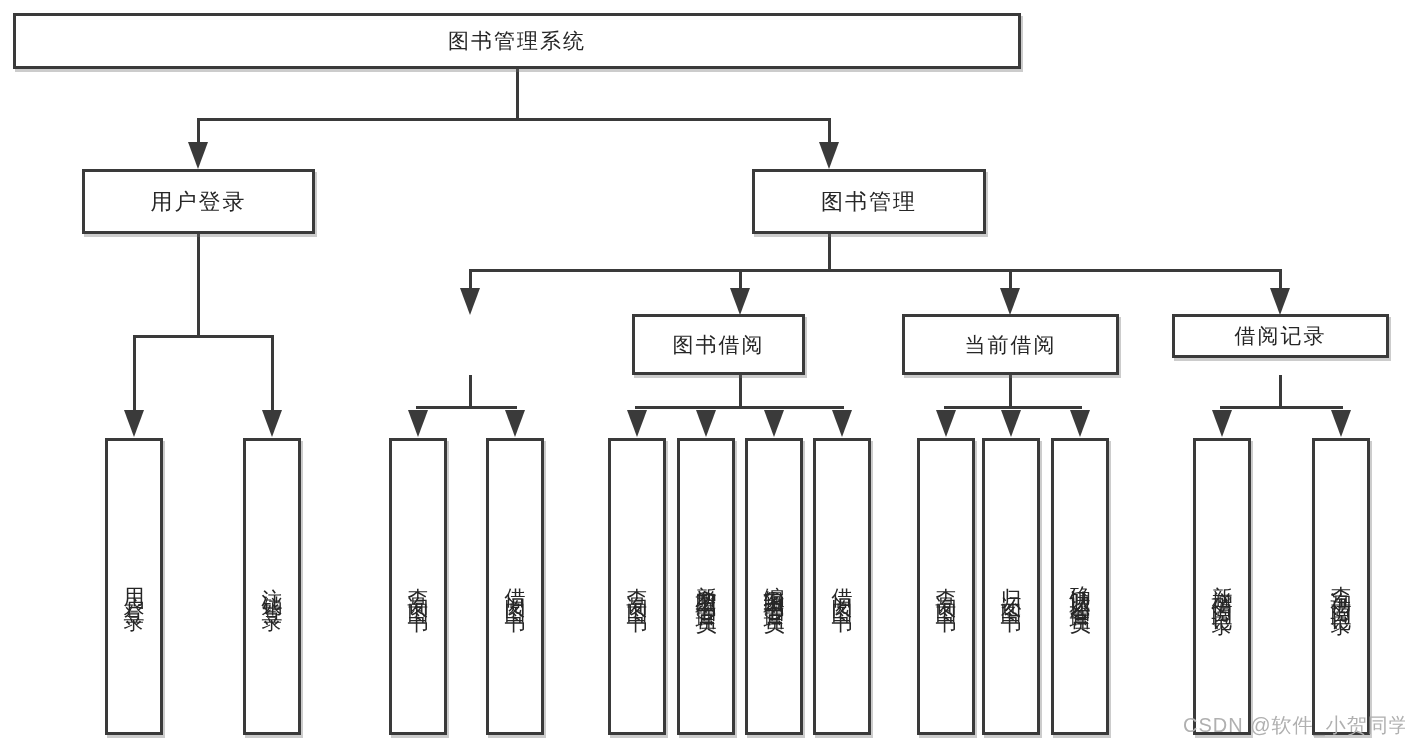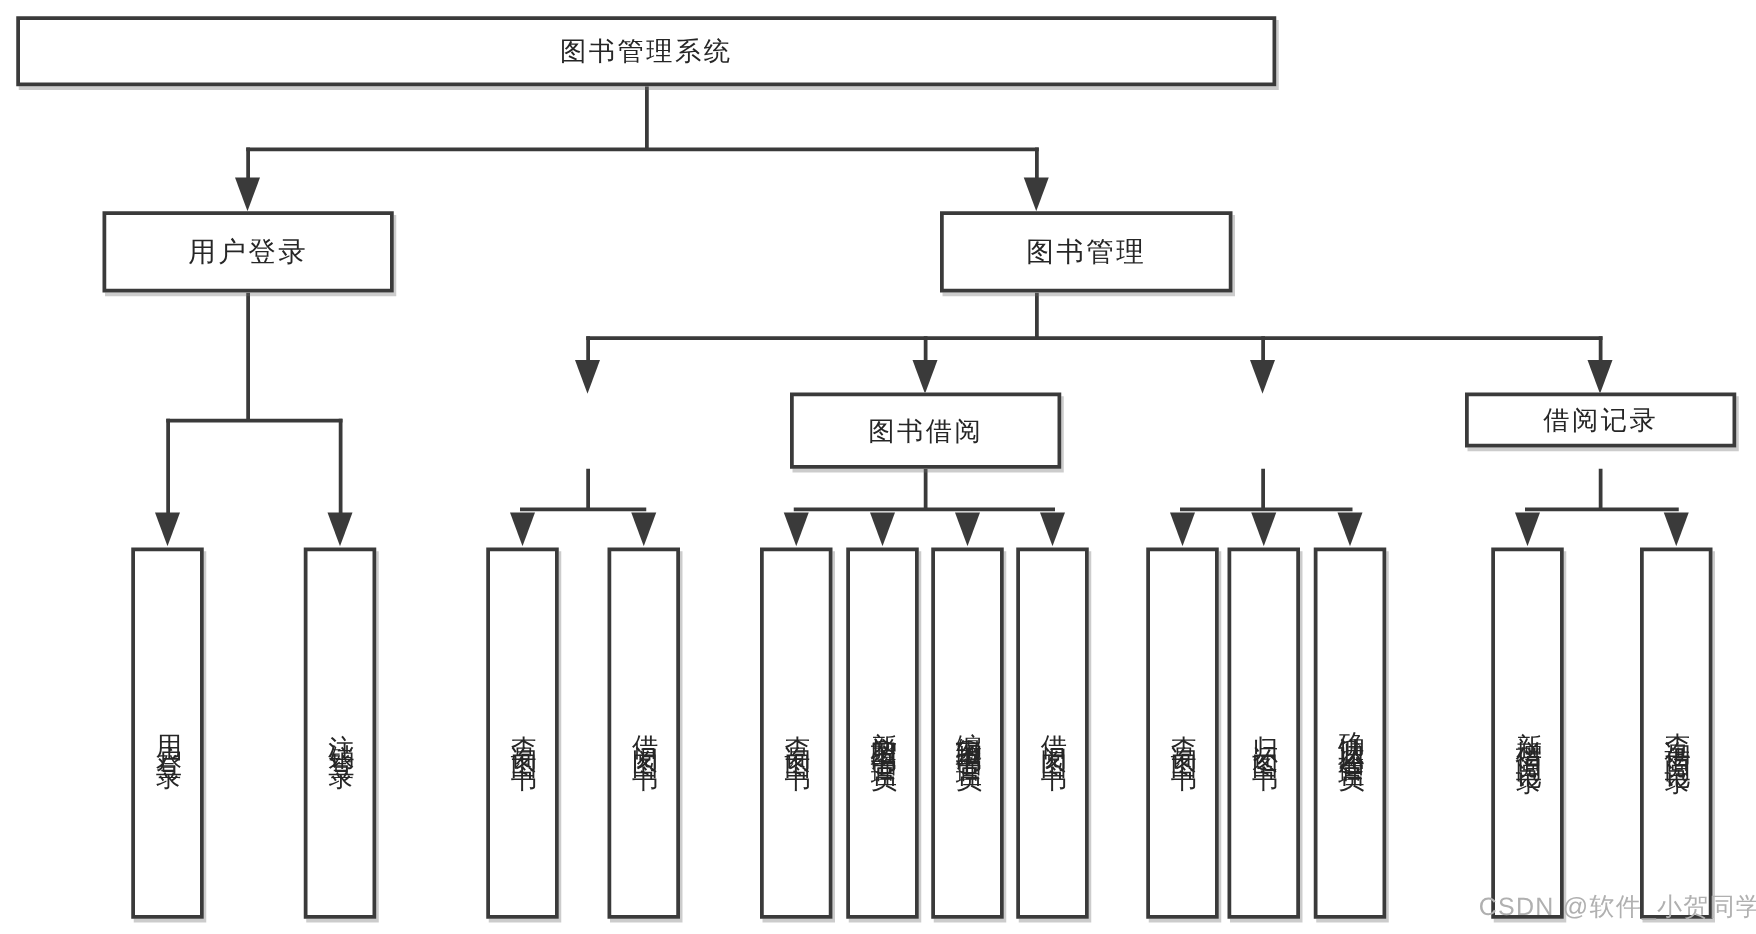--- a/index.html
+++ b/index.html
@@ -78,21 +78,22 @@
   <div class="hline" style="left:469px;top:269px;width:813px;"></div>
   <div class="vline" style="left:469px;top:269px;height:22px;"></div>
   <div class="arrow" style="left:460px;top:288px;"></div>
   <div class="vline" style="left:739px;top:269px;height:22px;"></div>
   <div class="arrow" style="left:730px;top:288px;"></div>
   <div class="vline" style="left:1009px;top:269px;height:22px;"></div>
   <div class="arrow" style="left:1000px;top:288px;"></div>
   <div class="vline" style="left:1279px;top:269px;height:22px;"></div>
   <div class="arrow" style="left:1270px;top:288px;"></div>
 
-  <div class="box" style="left:632px;top:314px;width:217px;height:61px;font-family:Liberation Serif, serif;">图书借阅</div>
+  <div class="box" style="left:632px;top:314px;width:173px;height:61px;font-family:Liberation Serif, serif;">图书借阅</div>
+  <div class="box" style="left:902px;top:314px;width:217px;height:61px;">当前借阅</div>
   <div class="box" style="left:1172px;top:314px;width:217px;height:44px;">借阅记录</div>
 
   <div class="vline" style="left:469px;top:375px;height:33px;"></div>
   <div class="hline" style="left:416px;top:406px;width:101px;"></div>
   <div class="arrow" style="left:408px;top:410px;"></div>
   <div class="arrow" style="left:505px;top:410px;"></div>
 
   <div class="vline" style="left:739px;top:375px;height:33px;"></div>
   <div class="hline" style="left:635px;top:406px;width:209px;"></div>
   <div class="arrow" style="left:627px;top:410px;"></div>

